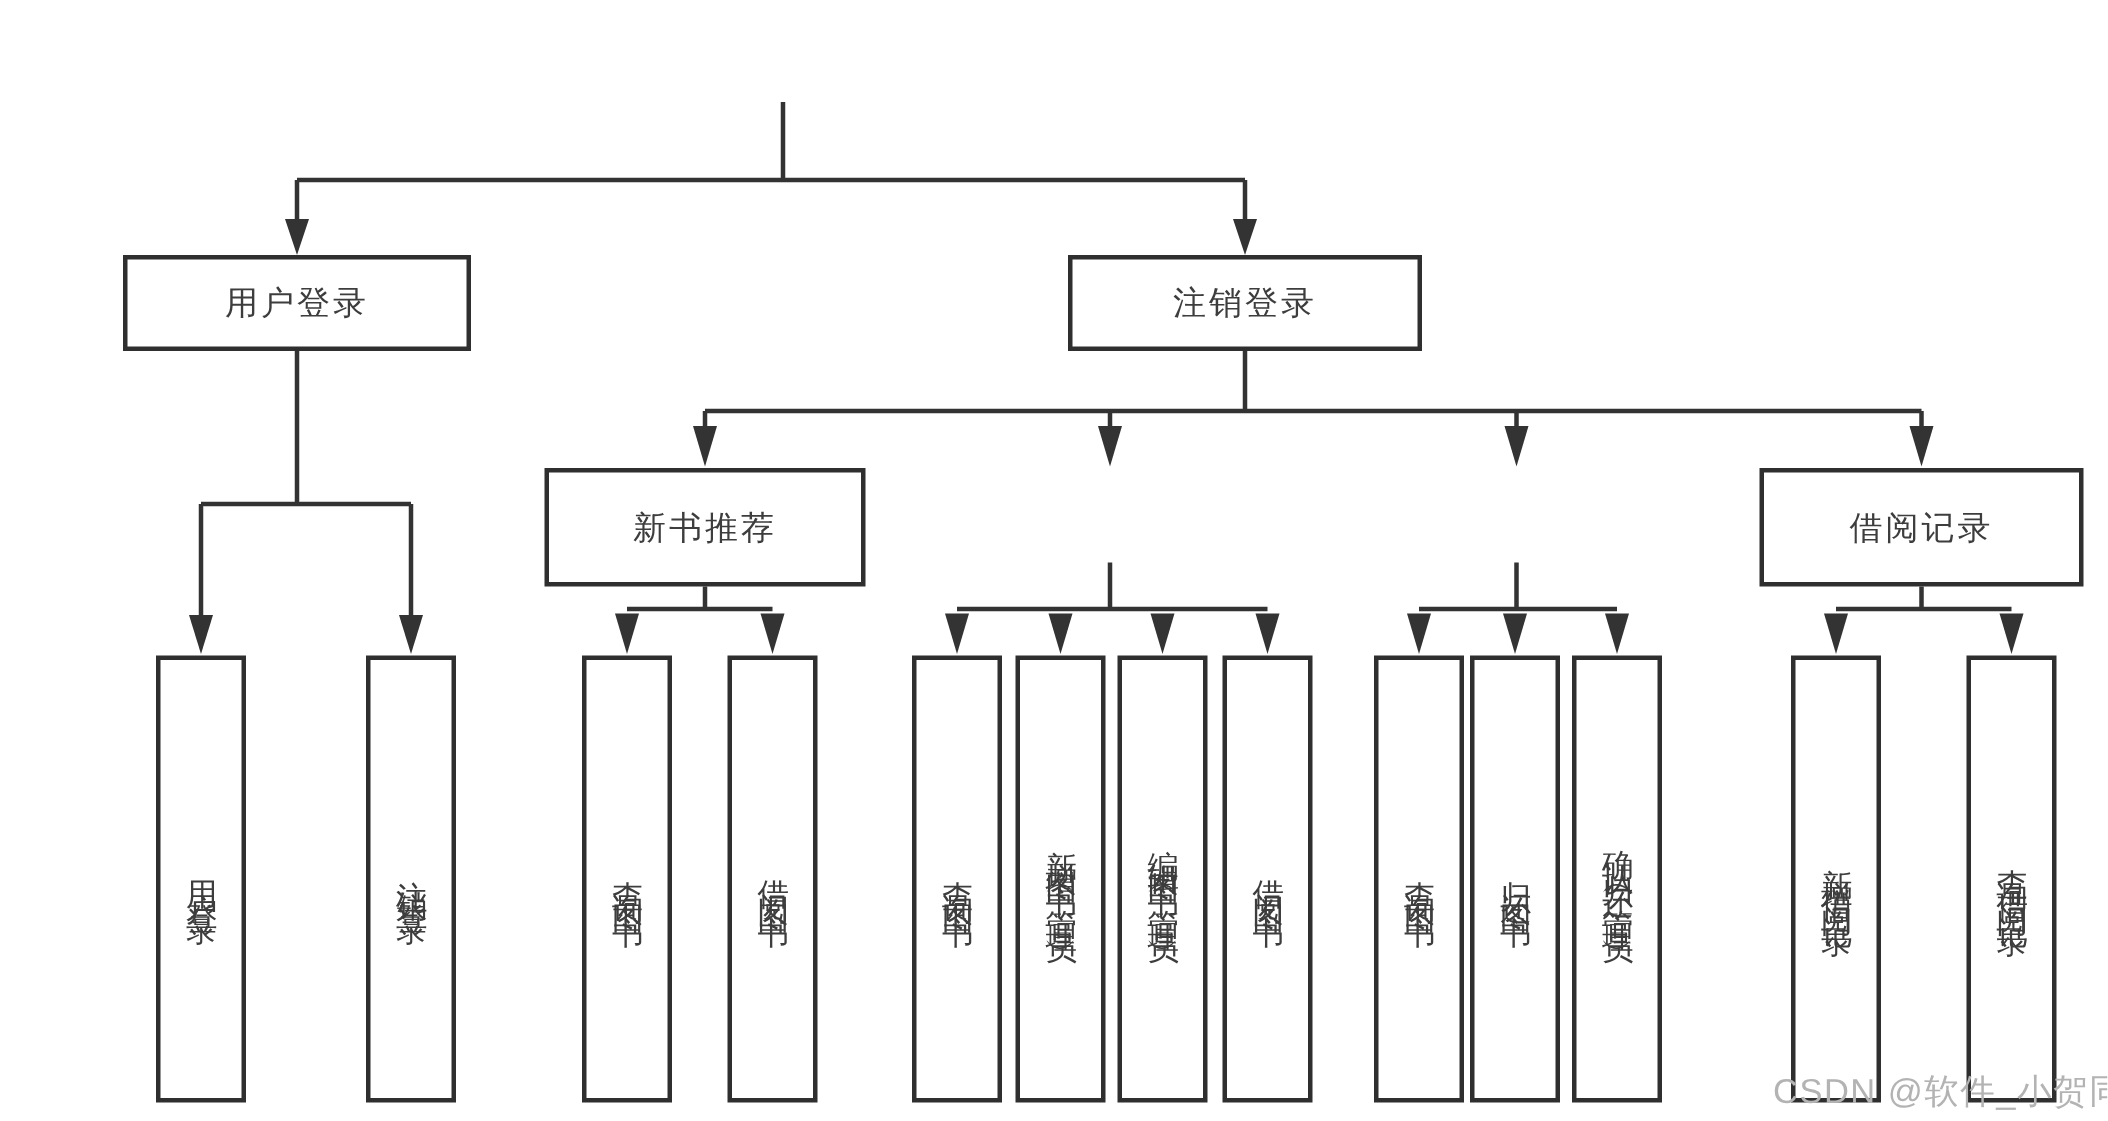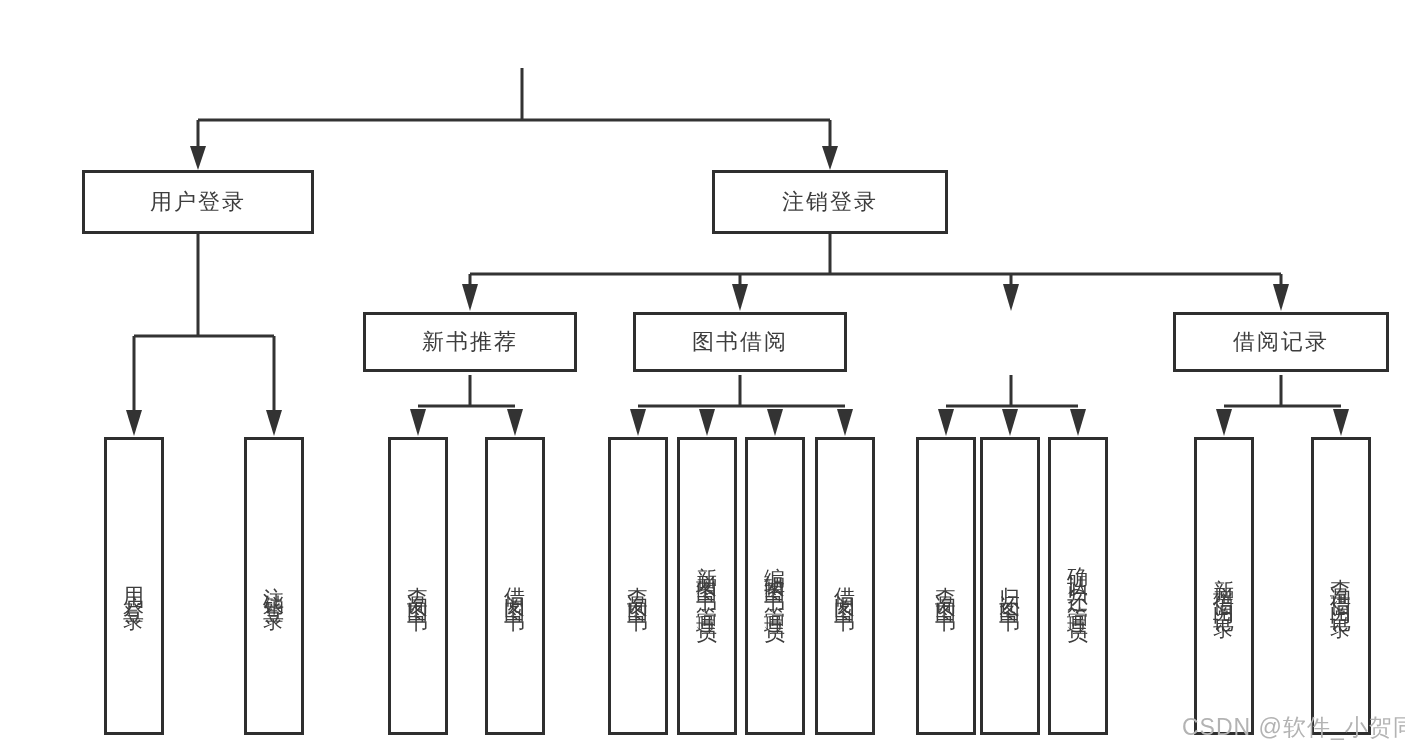--- a/index.html
+++ b/index.html
@@ -32,21 +32,21 @@
   }
   .box.root span { font-size: 24px; letter-spacing: 2px; }
   .box.h span { font-size: 22px; letter-spacing: 2px; }
   .box.v span {
     writing-mode: vertical-rl;
     font-size: 21px;
     letter-spacing: 8px;
     line-height: 1;
   }
   .lvl2, .lvl3 { top: 170px; width: 232px; height: 64px; }
-  .lvl3 { top: 312px; height: 60px; }
+  .lvl3 { top: 312px; height: 79px; }
   .leaf { top: 437px; width: 60px; height: 298px; }
   #watermark {
     position: absolute;
     left: 1182px;
     top: 712px;
     font-size: 23px;
     color: #b3b3b3;
     letter-spacing: 1px;
     white-space: nowrap;
     z-index: 5;
@@ -95,23 +95,20 @@
   <div class="box h lvl2" style="left:82px;">
     <span>用户登录</span>
   </div>
   <div class="box h lvl2" style="left:712px; width:236px;">
     <span>注销登录</span>
   </div>
 
   <div class="box h lvl3" style="left:363px; width:214px;">
     <span>新书推荐</span>
   </div>
-  <div class="box h lvl3" style="left:633px; width:214px;">
-    <span>图书借阅</span>
-  </div>
   <div class="box h lvl3" style="left:1173px; width:216px;">
     <span>借阅记录</span>
   </div>
 
   <div class="box v leaf" style="left:104px;">
     <span>用户登录</span>
   </div>
   <div class="box v leaf" style="left:244px;">
     <span>注销登录</span>
   </div>

